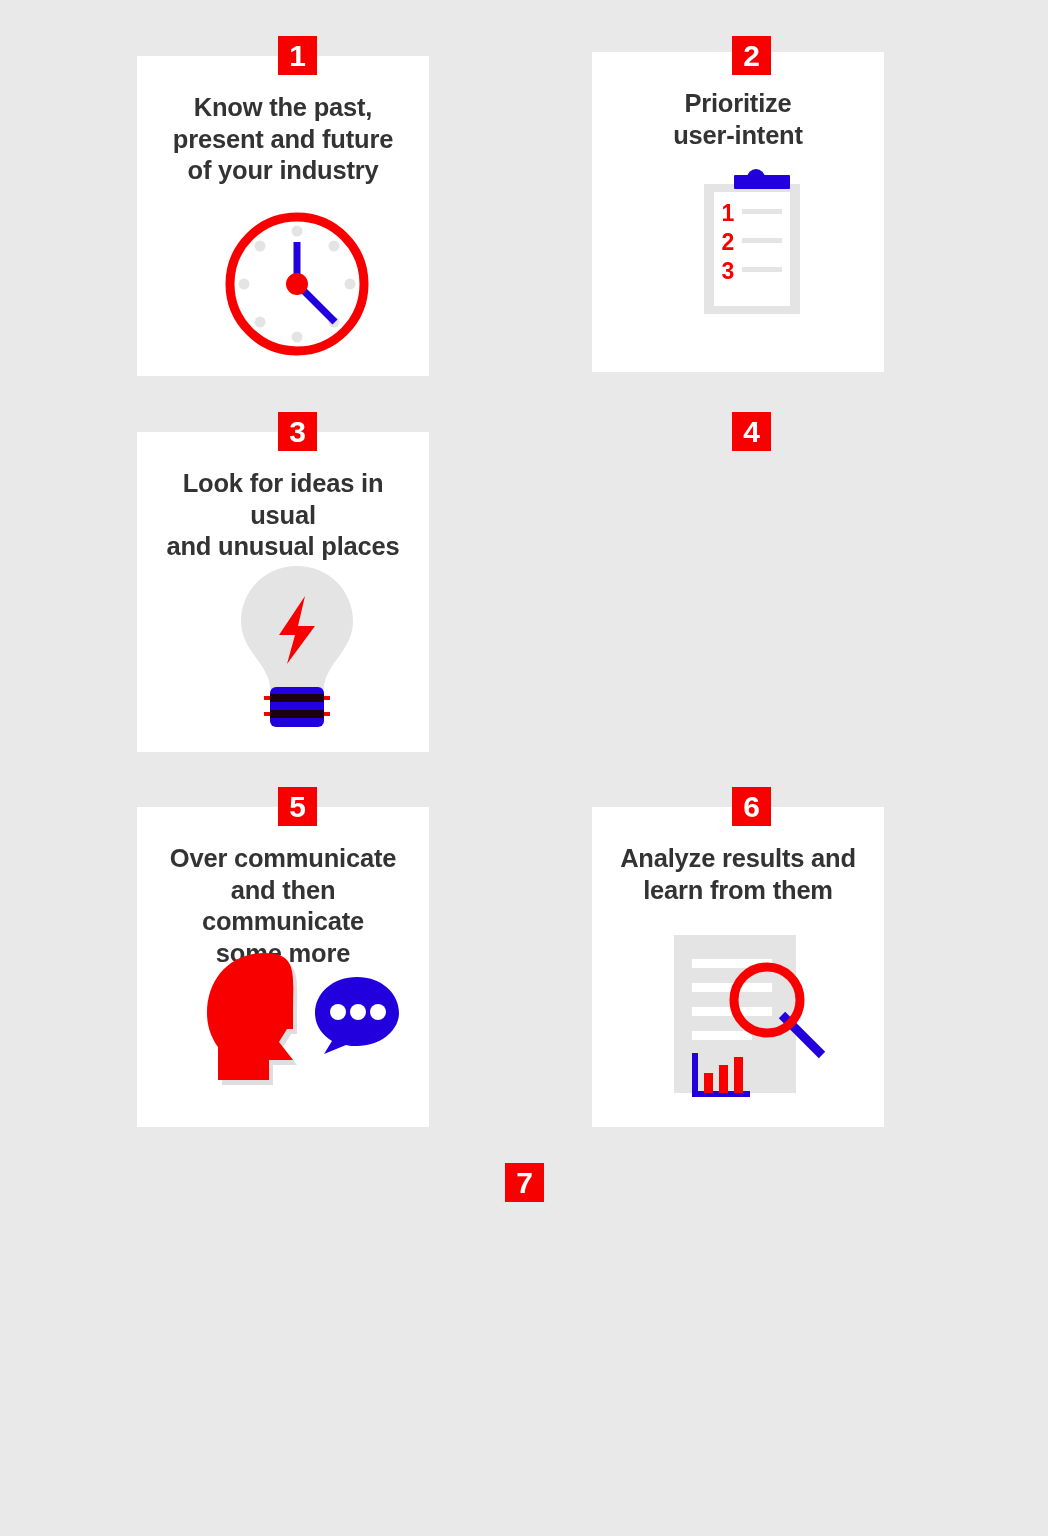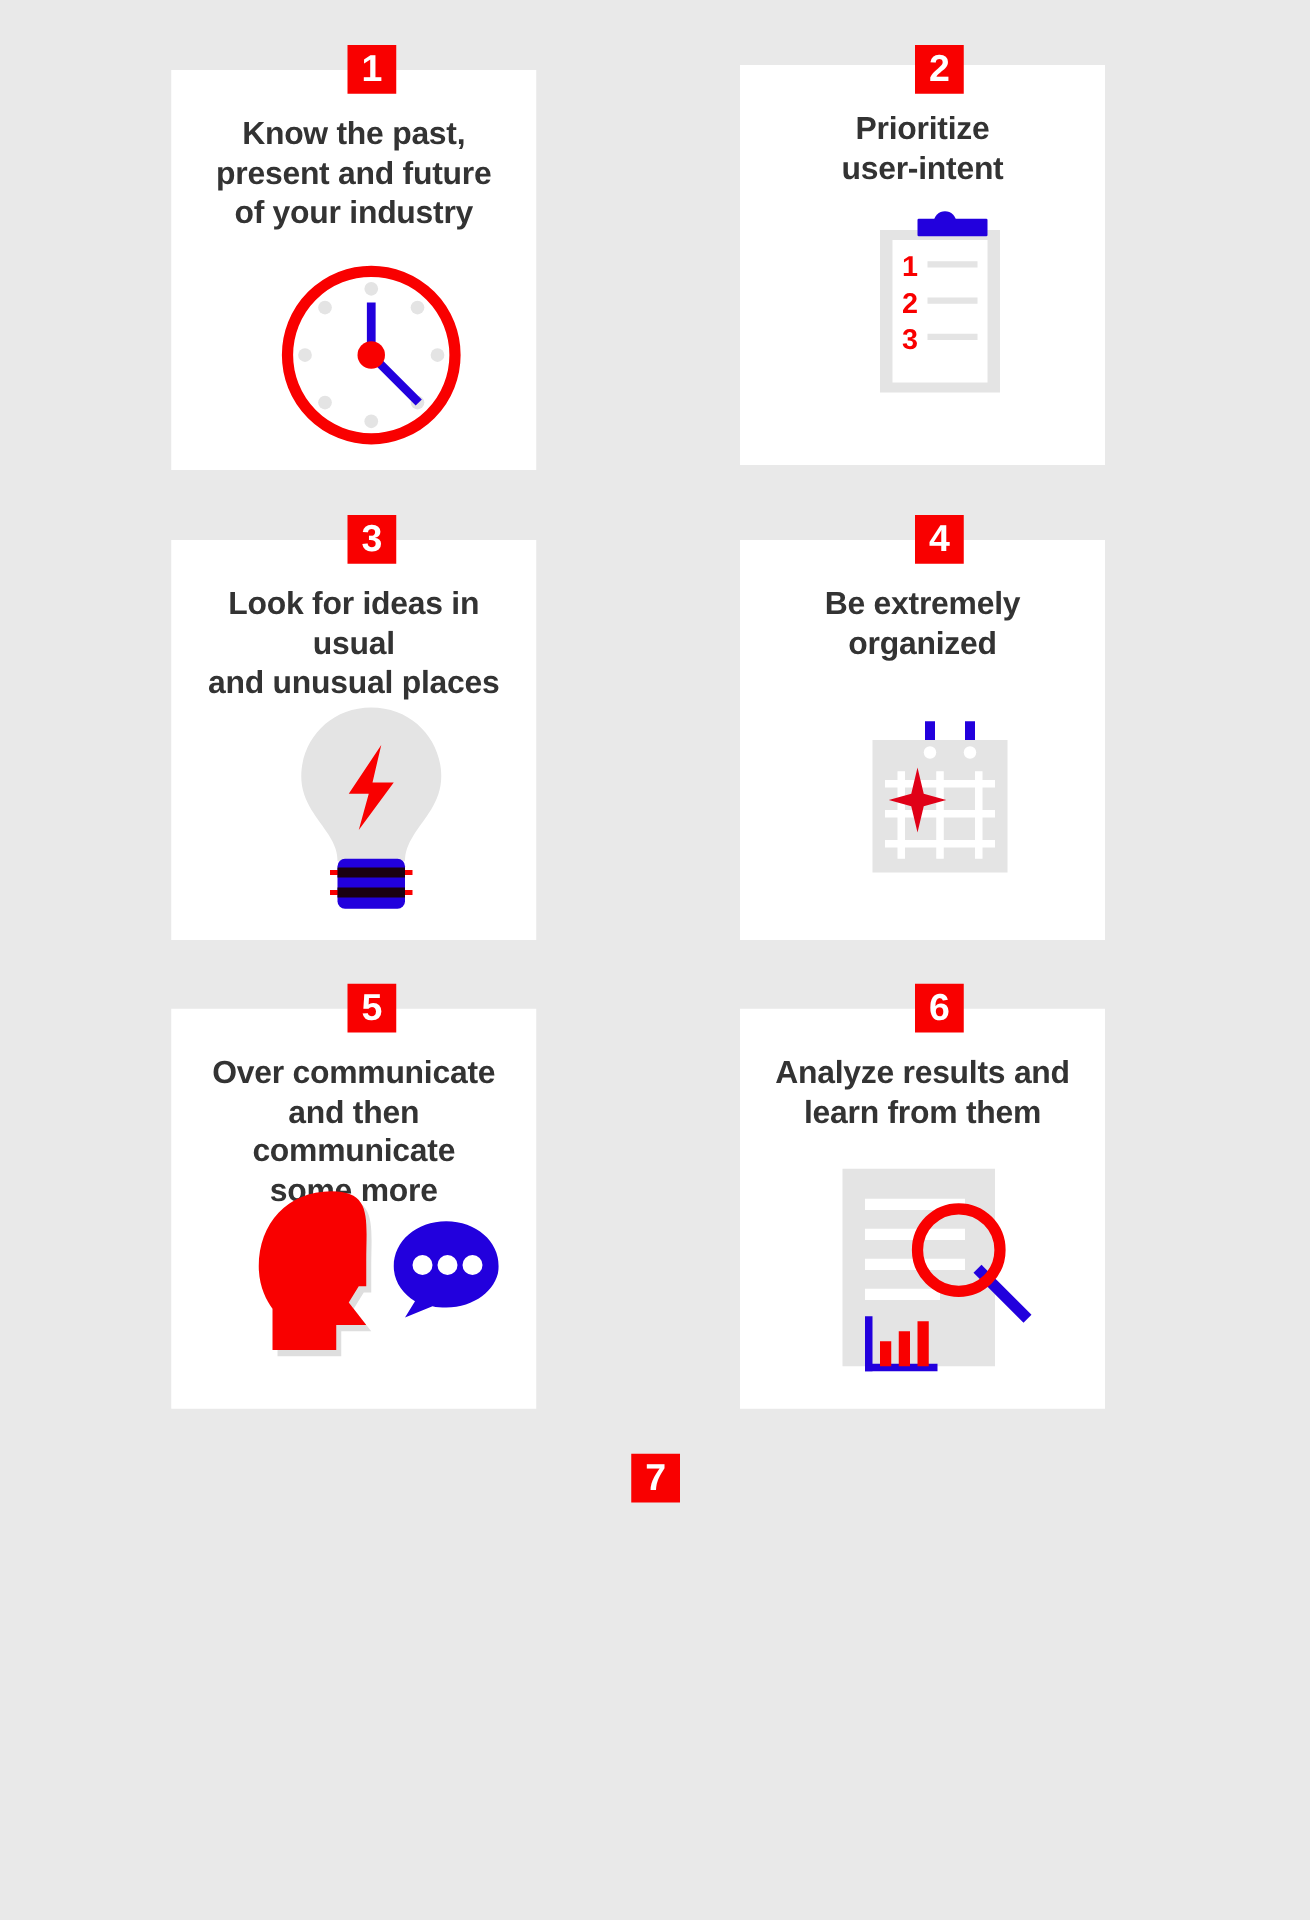--- a/index.html
+++ b/index.html
@@ -142,40 +142,20 @@
         <path d="M76 44 L50 83 L66 83 L58 112 L86 74 L69 74 Z" fill="#f90000"></path>
         <rect x="41" y="135" width="54" height="40" rx="6" fill="#2200dd"></rect>
         <rect x="35" y="144" width="66" height="4" fill="#f90000"></rect>
         <rect x="41" y="142" width="54" height="8" fill="#1a0011"></rect>
         <rect x="35" y="160" width="66" height="4" fill="#f90000"></rect>
         <rect x="41" y="158" width="54" height="8" fill="#1a0011"></rect>
       </svg>
     </div>
   </div>
 
-  <div class="card c4">
-    <div class="icon-wrap">
-      <svg class="ic4" width="148" height="175" viewBox="0 0 148 175">
-        <rect x="62" y="25" width="8" height="25" fill="#2200dd"></rect>
-        <rect x="94" y="25" width="8" height="25" fill="#2200dd"></rect>
-        <rect x="20" y="40" width="108" height="106" fill="#e4e4e4"></rect>
-        <circle cx="66" cy="50" r="5" fill="#ffffff"></circle>
-        <circle cx="98" cy="50" r="5" fill="#ffffff"></circle>
-        <rect x="40" y="65" width="6" height="70" fill="#ffffff"></rect>
-        <rect x="71" y="65" width="6" height="70" fill="#ffffff"></rect>
-        <rect x="102" y="65" width="6" height="70" fill="#ffffff"></rect>
-        <rect x="30" y="72" width="88" height="6" fill="#ffffff"></rect>
-        <rect x="30" y="96" width="88" height="6" fill="#ffffff"></rect>
-        <rect x="30" y="120" width="88" height="6" fill="#ffffff"></rect>
-        <path d="M56 62 L61 83 L79 88 L61 93 L56 114 L51 93 L33 88 L51 83 Z" fill="#e00017"></path>
-      </svg>
-    </div>
-    <div class="card-title">Be extremely
-organized</div>
-  </div>
 
   <div class="card c5">
     <div class="card-title">Over communicate
 and then communicate
 some more</div>
     <div class="icon-wrap">
       <svg class="ic5" width="200" height="160" viewBox="0 0 200 160">
         <g transform="translate(4,5)">
           <path d="M66 6 C31 6 8 32 8 66 C8 82 14 93 19 100 L19 133 L70 133 L70 113 L94 113 L80 95 L88 82 L94 82 L94 62 C94 28 99 6 66 6 Z" fill="#dedede"></path>
         </g>

